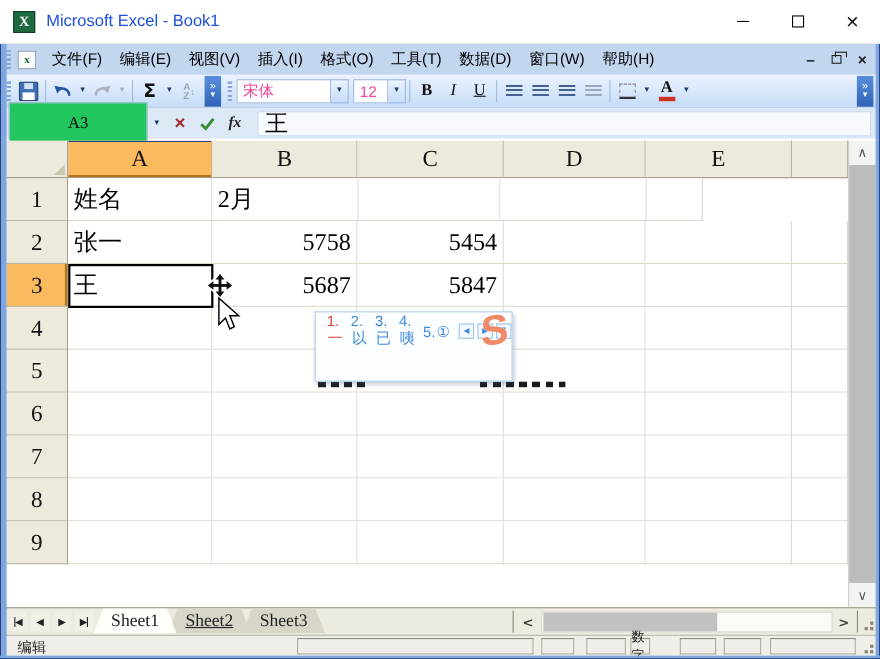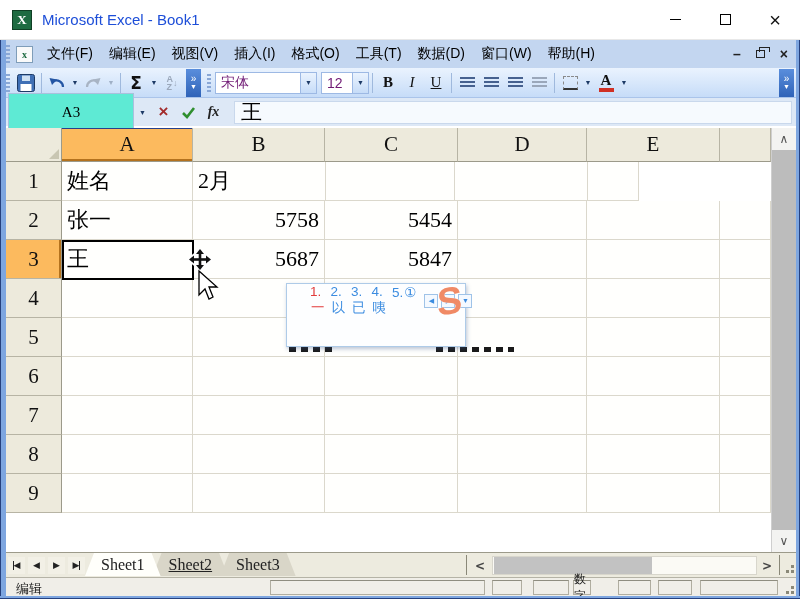--- a/index.html
+++ b/index.html
@@ -37,33 +37,33 @@
   .tbtn{height:24px;min-width:24px;display:flex;align-items:center;justify-content:center}
   .sep{width:1px;height:20px;background:#9fb9dd;margin:0 3px}
   .dd{width:12px;height:24px;display:flex;align-items:center;justify-content:center;font-size:7px;color:#1d3a66}
   .dd.dis{color:#9fb0c6}
   .sigma{font:bold 17px "DejaVu Sans",sans-serif;color:#111}
   .sort{display:flex;align-items:center;color:#9aa7ba;font:bold 9px "Liberation Sans",sans-serif}
   .sort .zcol{display:flex;flex-direction:column;line-height:8px}
   .chevbtn{width:15px;height:28px;margin-left:2px;background:linear-gradient(#5a8edc,#2f63b8);display:flex;flex-direction:column;align-items:center;justify-content:center;color:#fff}
   .chevbtn .chev{font-size:10px;line-height:9px}
   .chevbtn .cdown{font-size:7px;line-height:8px}
-  .combo{height:22px;background:#fff;border:1px solid #9db9e4;display:flex;align-items:center;padding:0 5px;font-size:14px;color:#701a75}
+  .combo{height:22px;background:#fff;border:1px solid #9db9e4;display:flex;align-items:center;padding:0 5px;font-size:14px;color:#ec4899}
   .combo-dd{width:16px;height:22px;border:1px solid #9db9e4;border-left:none;background:linear-gradient(#eaf3fe,#c6dcf8);display:flex;align-items:center;justify-content:center;font-size:7px;color:#1d3a66}
   .fmt{font-family:"Liberation Serif",serif;font-size:15px;color:#111}
   .bold{font-weight:bold}.ital{font-style:italic}.undl{text-decoration:underline}
   .albars{width:15px;height:12px;background:repeating-linear-gradient(180deg,#46618f 0 2px,rgba(0,0,0,0) 2px 4px)}
   .albars.gray{background:repeating-linear-gradient(180deg,#9aa7ba 0 2px,rgba(0,0,0,0) 2px 4px)}
   .bordericon{width:15px;height:14px;border:1px dashed #8a8a8a;border-bottom:2px solid #333}
   .fcolor{display:flex;flex-direction:column;align-items:center;line-height:13px}
   .fcolor .fbar{width:15px;height:4px;background:#d03024;margin-top:1px}
 
   
   .formulabar{position:absolute;top:98px;left:0;width:800px;height:28px;background:#dde8f6;display:flex;align-items:center}
-  .namebox{margin-left:8px;width:126px;height:39px;background:#5eead4;border:1px solid #a9c0dd;display:flex;align-items:center;justify-content:center;font:15px "Liberation Serif",serif;color:#000}
+  .namebox{margin-left:8px;width:126px;height:39px;background:#22c55e;border:1px solid #a9c0dd;display:flex;align-items:center;justify-content:center;font:15px "Liberation Serif",serif;color:#000}
   .name-dd{width:17px;height:21px;display:flex;align-items:center;justify-content:center;font-size:7px;color:#1d3a66}
   .fbtn{width:25px;height:22px;display:flex;align-items:center;justify-content:center}
   .cancel{color:#a32c2c;font:bold 17px "Liberation Sans",sans-serif}
   .fx{font:italic bold 14px "Liberation Serif",serif;color:#222}
   .ffield{flex:1;height:23px;margin:0 8px 0 8px;background:#f6fafe;border:1px solid #c9d8ec;display:flex;align-items:center;padding:0 6px;font:21px "Liberation Serif",serif;color:#000}
 
   
   .sheet{position:absolute;top:128px;left:6px;width:765px;height:425px;background:#fff}
   .colrow{display:flex;height:34px}
   .corner{width:56px;background:#edeadc;border-right:1px solid #9c9a8a;border-bottom:1px solid #9c9a8a;position:relative}
@@ -106,21 +106,21 @@
 
   
   .statusbar{position:absolute;top:577px;left:0;width:800px;height:19px;background:#f0eee8;border-top:1px solid #b5b3a6;z-index:4}
   .mode{position:absolute;left:16px;top:2px;font-size:13px;color:#222}
   .sbox{position:absolute;top:2px;height:15px;border:1px solid #b0ada0;border-top-color:#8f8d80;background:#f0eee8;display:flex;align-items:center;justify-content:center;font-size:12px;color:#222}
 
   
   .ime{position:absolute;left:286px;top:283px;width:180px;height:64px;background:#fdfeff;border:1px solid #aecbe8;box-shadow:1px 2px 4px rgba(60,90,140,.35);z-index:10}
   .ime-comp{height:28px;display:flex;align-items:center;padding-left:11px;font:bold 16px "Liberation Sans",sans-serif;color:#2a6fd4;border-bottom:1px solid #dce9f5}
   .caret{width:1.5px;height:16px;background:#e04040;margin-left:1px}
-  .ime-cands{height:33px;display:flex;padding-left:23px;font-size:13.5px;color:#3b8ce0;gap:6px}
+  .ime-cands{height:33px;display:flex;align-items:center;padding-left:10px;font-size:13.5px;color:#3b8ce0;gap:6px}
   .cand .t{margin-left:1px}
   .cand.first{color:#e23c3c}
   .pager{display:flex;margin-left:2px;gap:3px;align-items:center}
   .pgbox{width:14px;height:14px;border:1px solid #9fc3e8;background:#f4f9ff;display:flex;align-items:center;justify-content:center;font-size:7px;color:#3b8ce0}
   .sogou{position:absolute;right:3px;top:-4px;font:900 38px "Liberation Sans",sans-serif;color:#f08a66;transform:rotate(-8deg) skewX(-6deg);text-shadow:0 0 1px #fff}
 
   
   .cursor{position:absolute;left:183px;top:249px;z-index:20;pointer-events:none}
 </style>
 </head>

